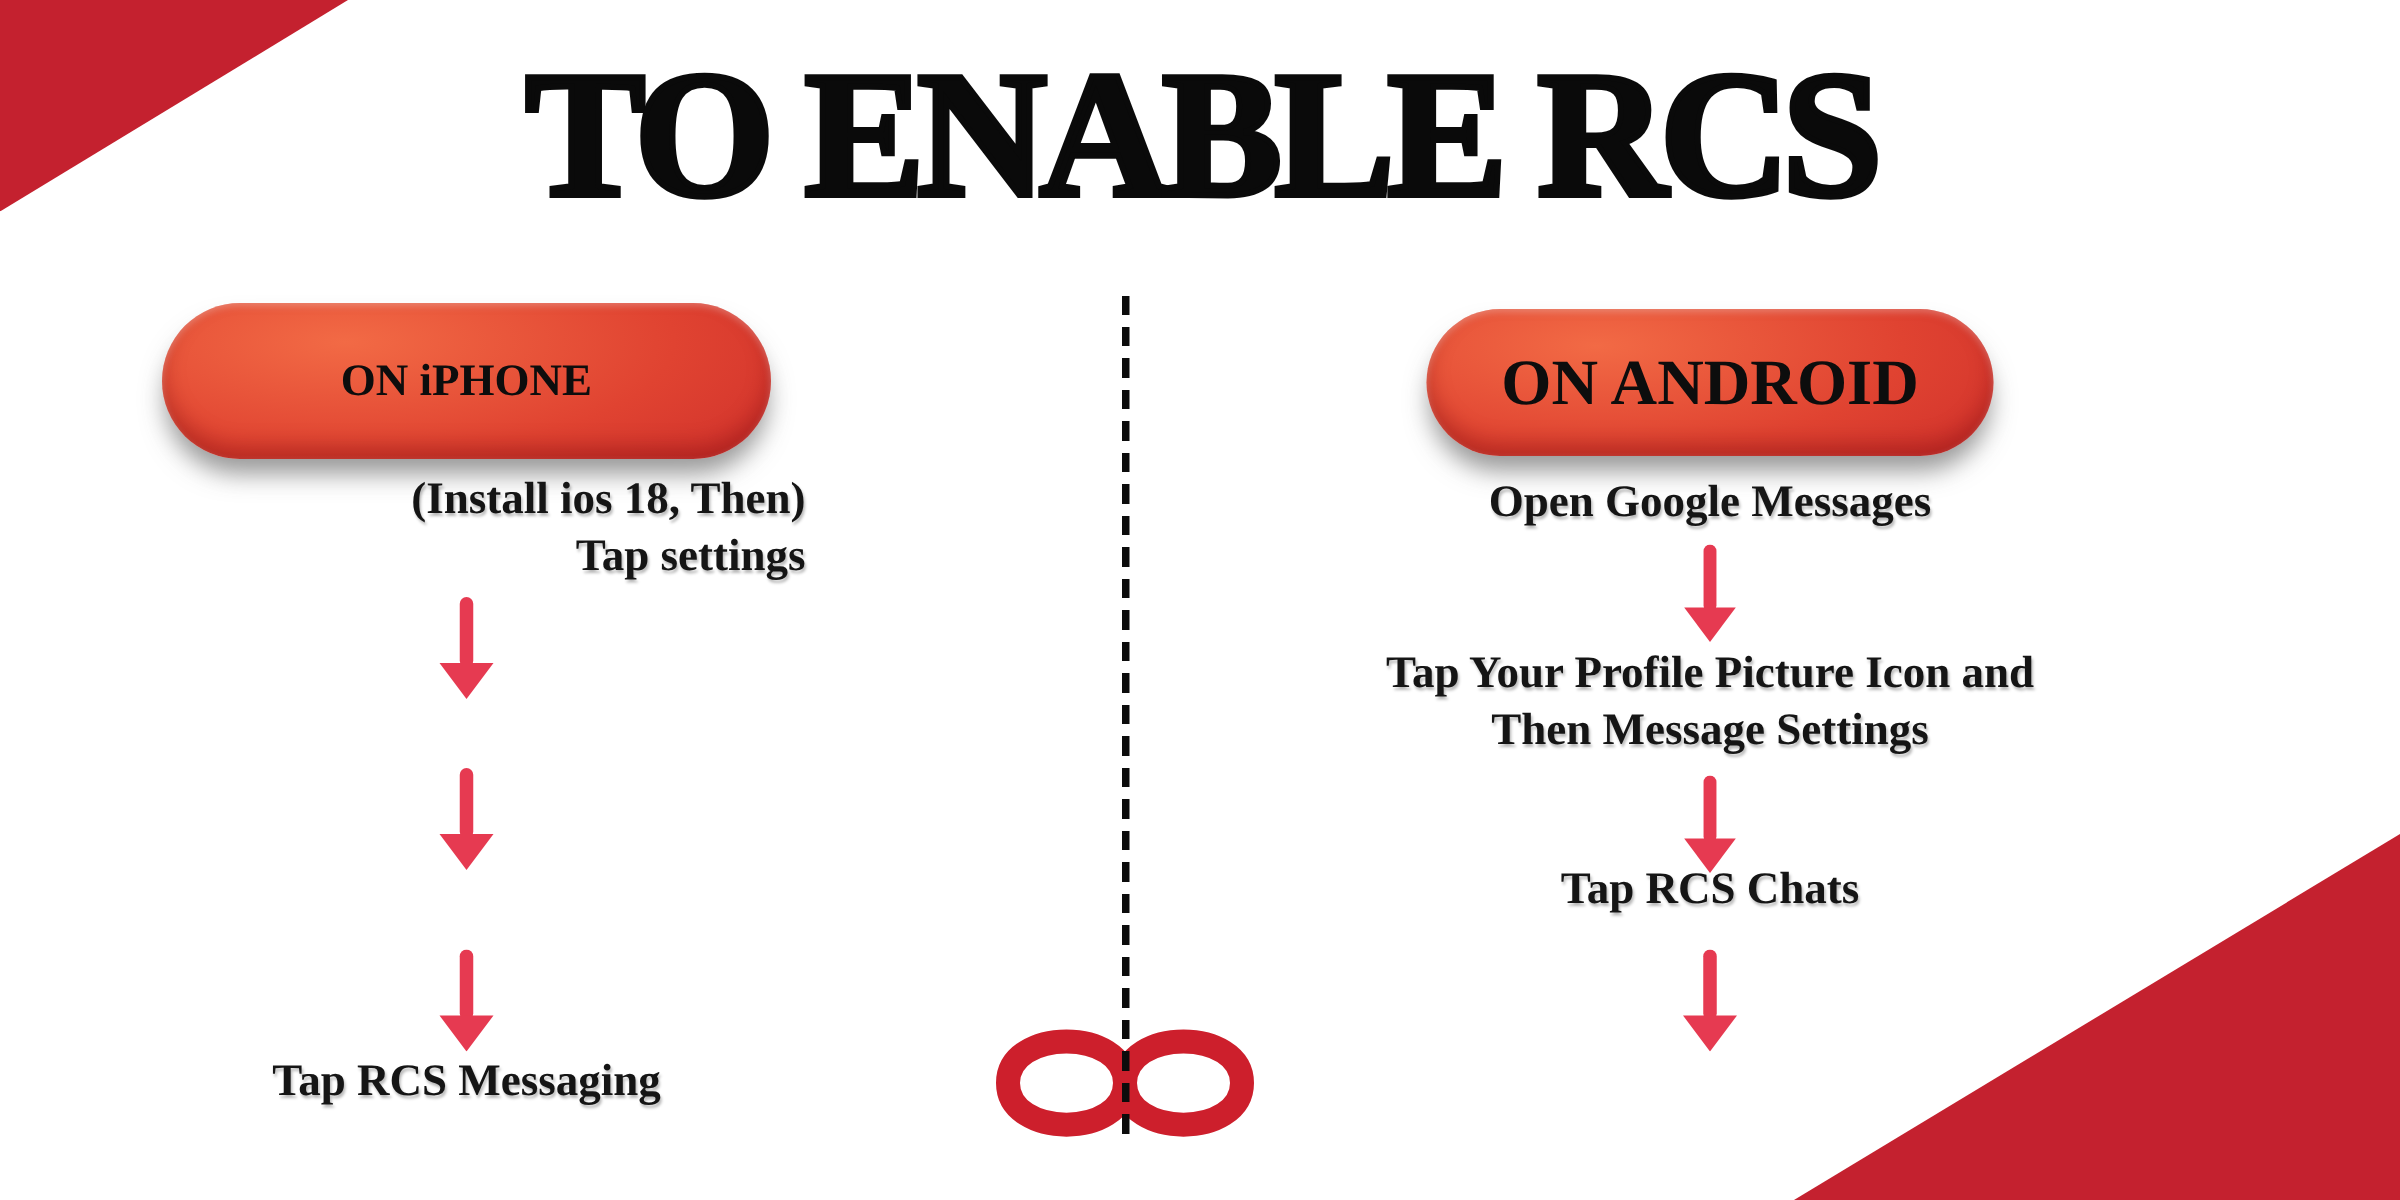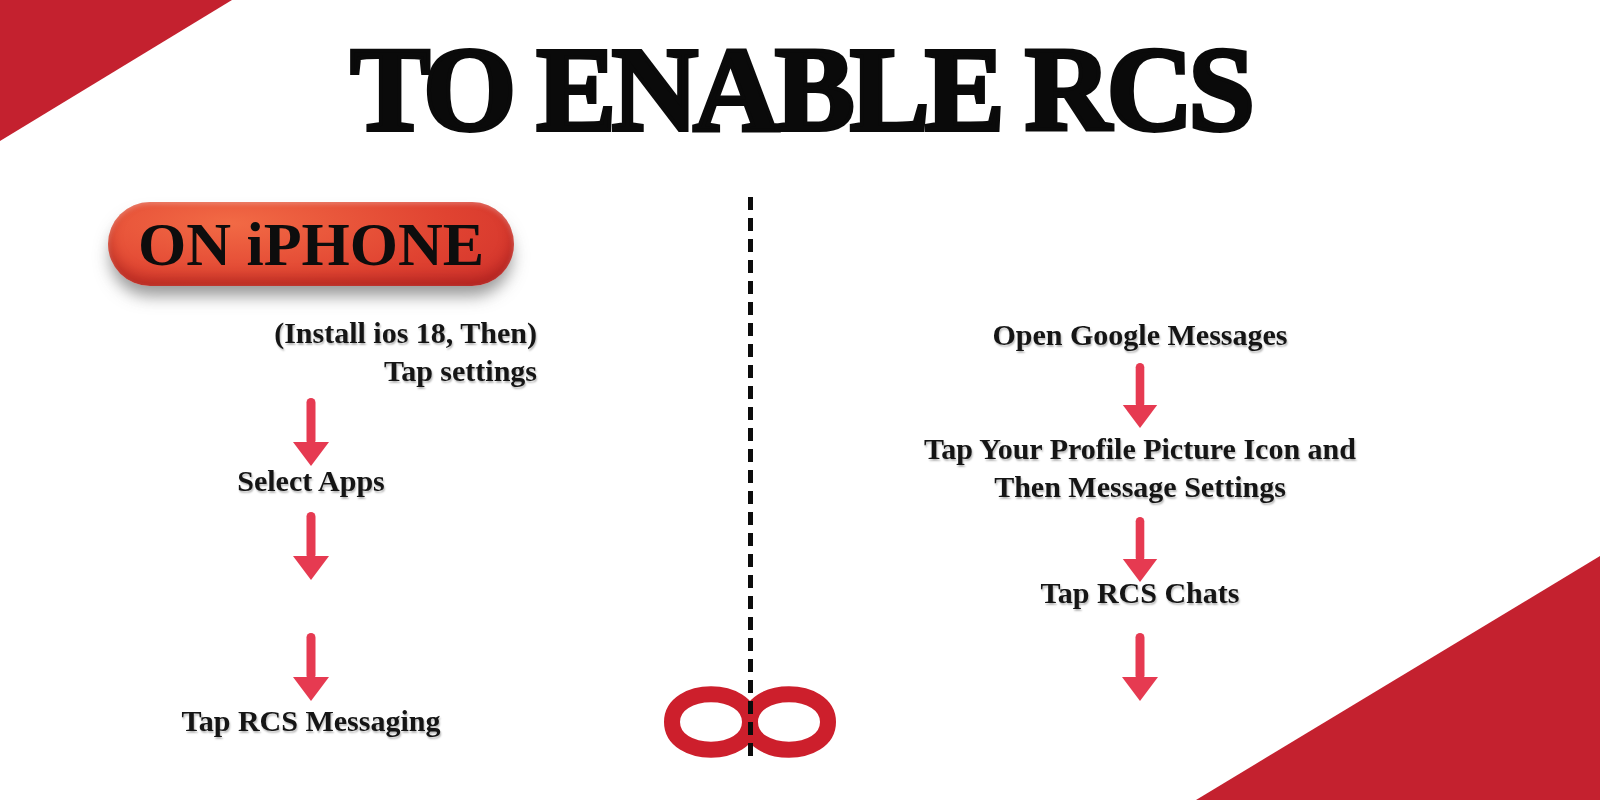--- a/index.html
+++ b/index.html
@@ -58,21 +58,21 @@
     color: #0d0d0d;
     background: radial-gradient(120% 160% at 30% 25%,
         var(--pill-bright, #f26a45) 0%,
         var(--pill-mid, #e04331) 45%,
         var(--pill-dark, #c22127) 100%);
     box-shadow:
         0 12px 16px -2px rgba(70, 70, 70, 0.55),
         inset 0 2px 5px rgba(255, 255, 255, 0.28),
         inset 0 -8px 14px rgba(120, 8, 12, 0.40);
   }
-  .pill-left  { top: 202px; width: 406px; height: 84px; font-size: 62px; }
+  .pill-left  { top: 202px; width: 406px; height: 104px; font-size: 30px; }
   .pill-right { top: 206px; width: 378px; height: 98px;  font-size: 43px; }
 
   .step {
     position: absolute;
     left: 0; width: 100%;
     text-align: center;
     font-weight: bold;
     font-size: 30px;
     line-height: 38px;
     white-space: pre-line;
@@ -142,41 +142,43 @@
     <div class="step l-s1">(Install ios 18, Then)
 Tap settings</div>
 
     <div class="arrow l-a1">
       <svg width="38" height="68" viewBox="0 0 38 68">
         <rect x="14.5" y="0" width="9" height="47" rx="4.5" fill="currentColor"></rect>
         <polygon points="1,44 37,44 19,68" fill="currentColor"></polygon>
       </svg>
     </div>
 
-    <div class="step l-s2">Select Apps</div>
 
     <div class="arrow l-a2">
       <svg width="38" height="68" viewBox="0 0 38 68">
         <rect x="14.5" y="0" width="9" height="47" rx="4.5" fill="currentColor"></rect>
         <polygon points="1,44 37,44 19,68" fill="currentColor"></polygon>
       </svg>
     </div>
 
 
     <div class="arrow l-a3">
       <svg width="38" height="68" viewBox="0 0 38 68">
         <rect x="14.5" y="0" width="9" height="47" rx="4.5" fill="currentColor"></rect>
         <polygon points="1,44 37,44 19,68" fill="currentColor"></polygon>
       </svg>
     </div>
 
     <div class="step l-s4">Tap RCS Messaging</div>
   </section>
 
   <section class="col col-right">
+    <div class="pill pill-right">
+      <span>ON ANDROID</span>
+    </div>
 
     <div class="step r-s1">Open Google Messages</div>
 
     <div class="arrow r-a1">
       <svg width="38" height="65" viewBox="0 0 38 68">
         <rect x="14.5" y="0" width="9" height="47" rx="4.5" fill="currentColor"></rect>
         <polygon points="1,44 37,44 19,68" fill="currentColor"></polygon>
       </svg>
     </div>
 

